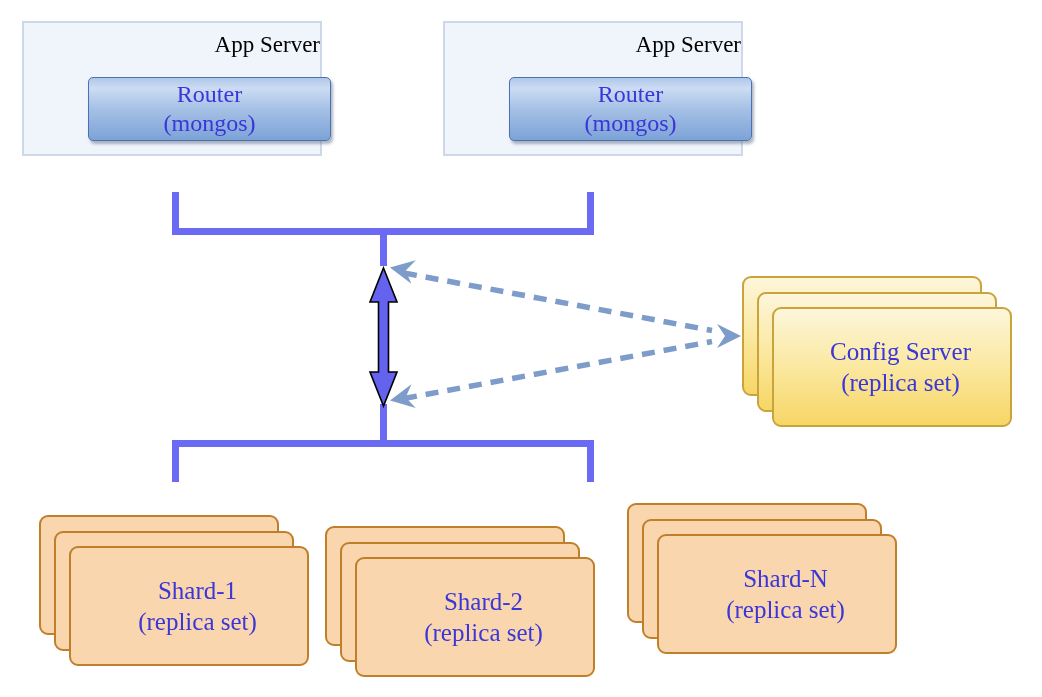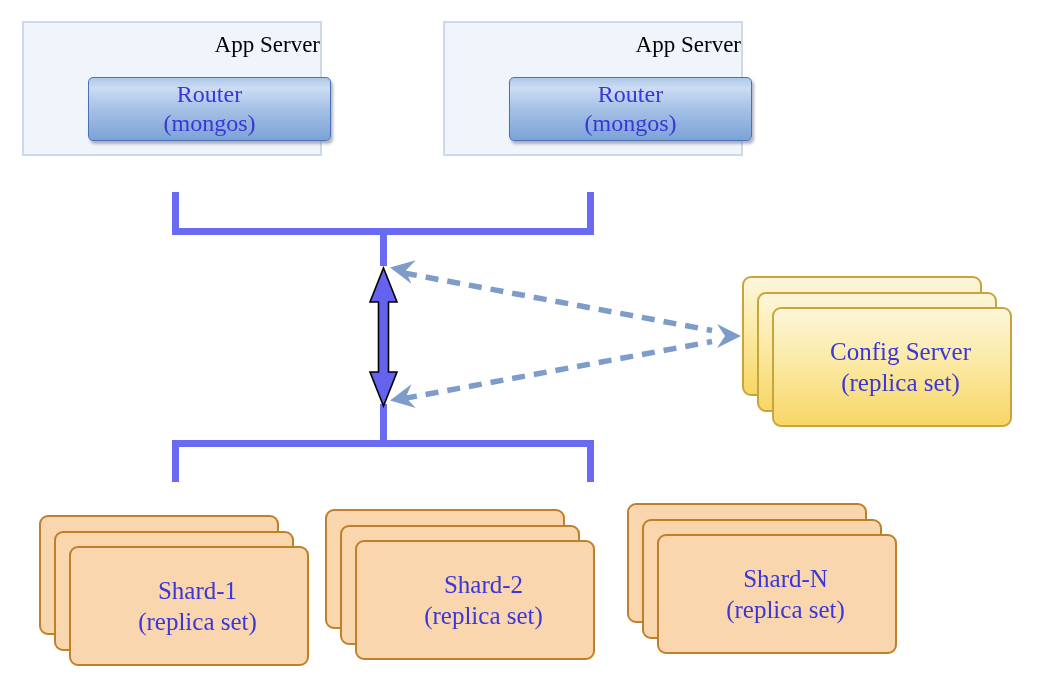--- a/index.html
+++ b/index.html
@@ -123,21 +123,21 @@
 
   <div class="stack" style="left:23px;top:515px;width:272px;height:152px;margin-left:16px;">
     <div class="card shard pos-a"></div>
     <div class="card shard pos-b"></div>
     <div class="card shard front pos-c">
       <div>Shard-1</div>
       <div>(replica set)</div>
     </div>
   </div>
 
-  <div class="stack" style="left:325px;top:509px;width:272px;height:152px;font-family:Liberation Serif, serif;">
+  <div class="stack" style="left:325px;top:526px;width:272px;height:152px;font-family:Liberation Serif, serif;">
     <div class="card shard pos-a"></div>
     <div class="card shard pos-b"></div>
     <div class="card shard front pos-c">
       <div>Shard-2</div>
       <div>(replica set)</div>
     </div>
   </div>
 
   <div class="stack" style="left:627px;top:503px;width:272px;height:152px;">
     <div class="card shard pos-a"></div>

